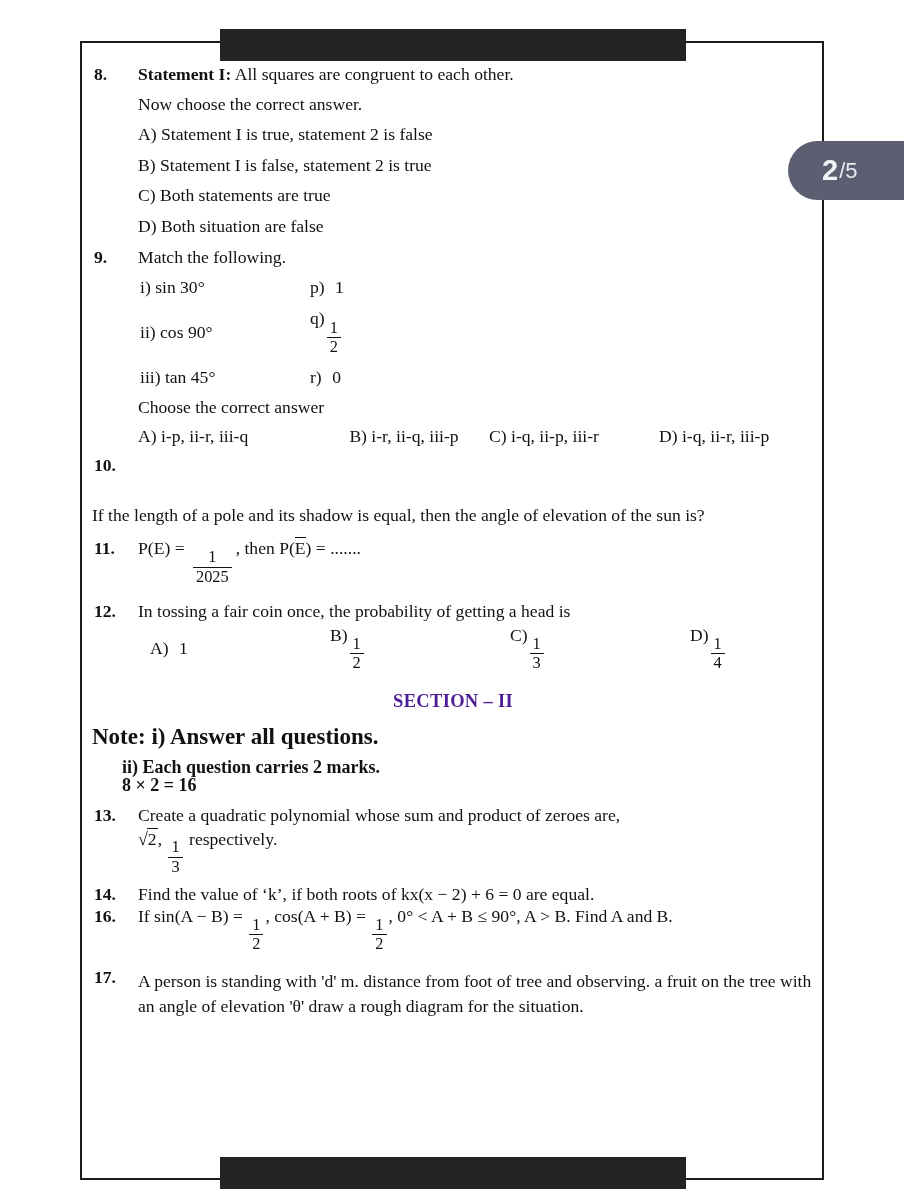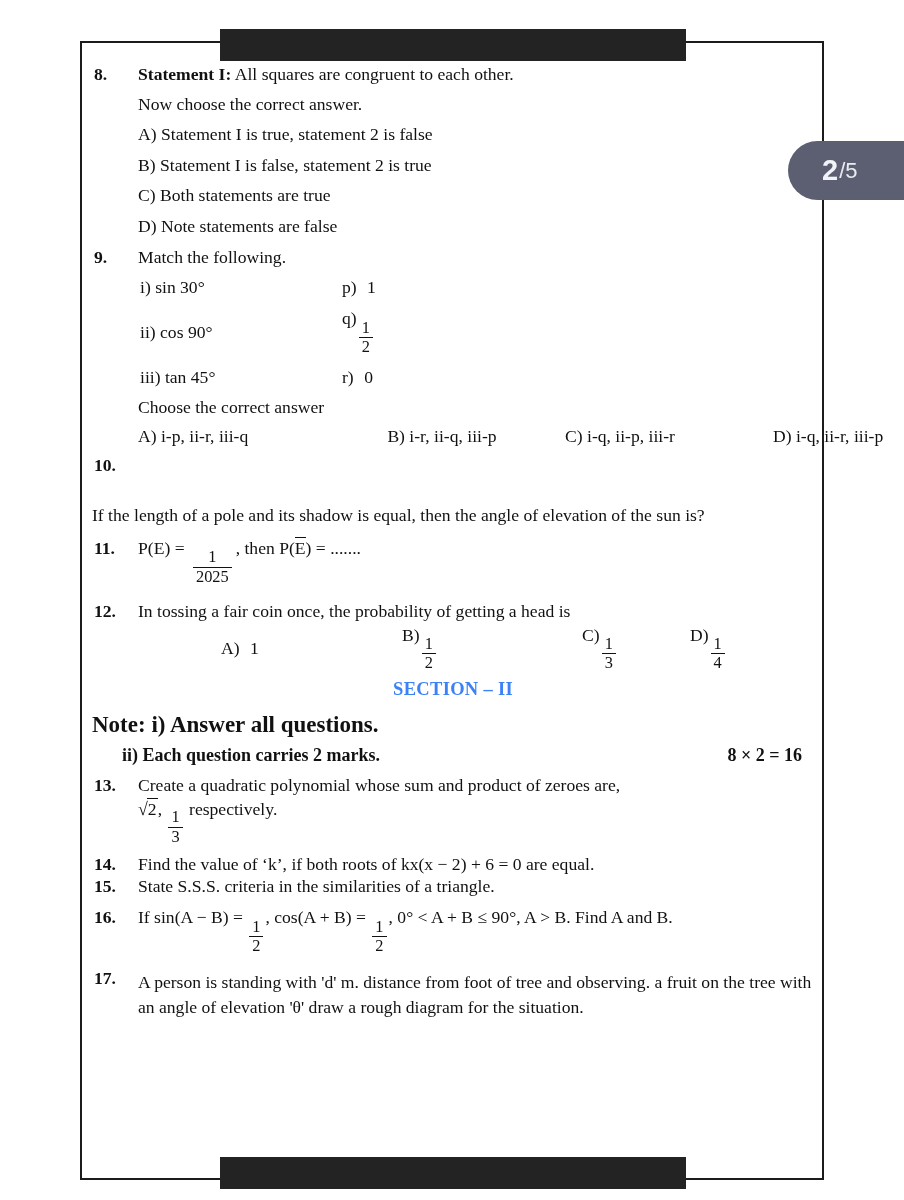--- a/index.html
+++ b/index.html
@@ -135,70 +135,69 @@
   }
 
   
   .match-row {
     display: flex;
     align-items: center;
     margin-bottom: 9px;
     min-height: 26px;
   }
   .match-left { width: 170px; flex: 0 0 170px; }
-  .match-right { flex: 0 0 auto; margin-left: 32px; }
+  .match-right { flex: 0 0 auto; }
 
   
   .ans-row {
     display: flex;
     margin-bottom: 11px;
-    gap: 38px;
   }
   .ans-row > span { white-space: nowrap; }
   .ans-a { flex: 0 0 181px; }
   .ans-b { flex: 0 0 170px; text-align: center; }
   .ans-c { flex: 0 0 170px; }
   .ans-d { flex: 0 0 auto; }
 
   
   .opt-row {
     display: flex;
     align-items: center;
     margin-top: 6px;
-    margin-bottom: 2px;
+    margin-bottom: 14px;
     padding-left: 12px;
-    text-align: center;
   }
   .opt-row > span { white-space: nowrap; }
   .opt-cell { flex: 0 0 180px; }
   .opt-cell-last { flex: 0 0 auto; }
 
   
   #section-heading {
     text-align: center;
-    color: #3b82f6;
+    color: #4c1d95;
     font-weight: bold;
     font-size: 18.5px;
     letter-spacing: 0.3px;
     margin: 6px 0 15px 0;
   }
 
   .note-line {
     font-weight: bold;
     font-size: 23px;
     margin-bottom: 10px;
   }
   .note-line-2 {
     font-weight: bold;
     font-size: 18px;
     display: flex;
     justify-content: space-between;
     padding-left: 30px;
     padding-right: 12px;
     margin-bottom: 13px;
+    flex-direction: column;
   }
 
   .sec2 .q { margin-bottom: 0; }
   .sec2 .q-num { width: 46px; flex: 0 0 46px; }
 </style>
 </head>
 <body>
 
 <div id="page-frame"></div>
 
@@ -216,21 +215,21 @@
   <div class="q">
     <div class="q-num">8.</div>
     <div class="q-body">
       <div class="line">
         <span class="b">Statement I:</span><span> All squares are congruent to each other.</span>
       </div>
       <div class="line">Now choose the correct answer.</div>
       <div class="opt">A) Statement I is true, statement 2 is false</div>
       <div class="opt">B) Statement I is false, statement 2 is true</div>
       <div class="opt">C) Both statements are true</div>
-      <div class="opt">D) Note statements are false</div>
+      <div class="opt">D) Both situation are false</div>
     </div>
   </div>
 
   <div class="q">
     <div class="q-num">9.</div>
     <div class="q-body">
       <div class="line tight">Match the following.</div>
 
       <div style="padding-left:2px;">
         <div class="match-row">
@@ -332,26 +331,20 @@
       </div>
     </div>
 
     <div class="q">
       <div class="q-num">14.</div>
       <div class="q-body">
         <div style="margin-bottom:4px;">Find the value of ‘k’, if both roots of kx(x − 2) + 6 = 0 are equal.</div>
       </div>
     </div>
 
-    <div class="q">
-      <div class="q-num">15.</div>
-      <div class="q-body">
-        <div style="margin-bottom:14px;">State S.S.S. criteria in the similarities of a triangle.</div>
-      </div>
-    </div>
 
     <div class="q">
       <div class="q-num">16.</div>
       <div class="q-body">
         <div style="margin-bottom:16px;"><span>If sin(A − B) = </span><span class="frac">
               <span class="num">1</span>
               <span class="den">2</span>
             </span><span>, cos(A + B) = </span><span class="frac">
               <span class="num">1</span>
               <span class="den">2</span>

